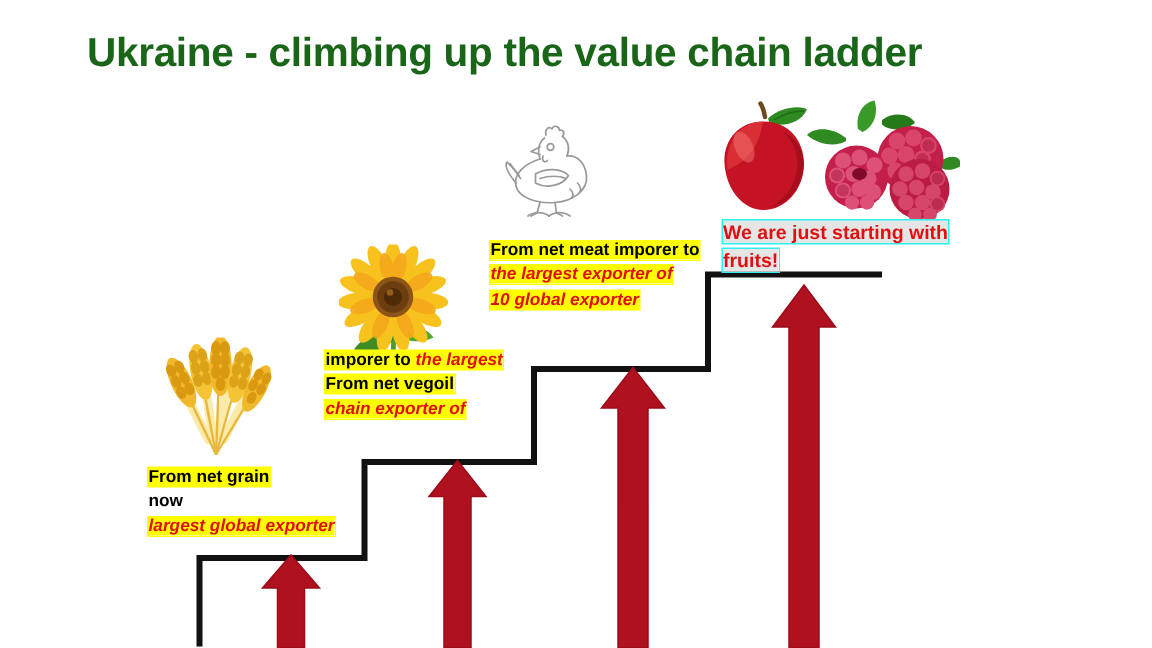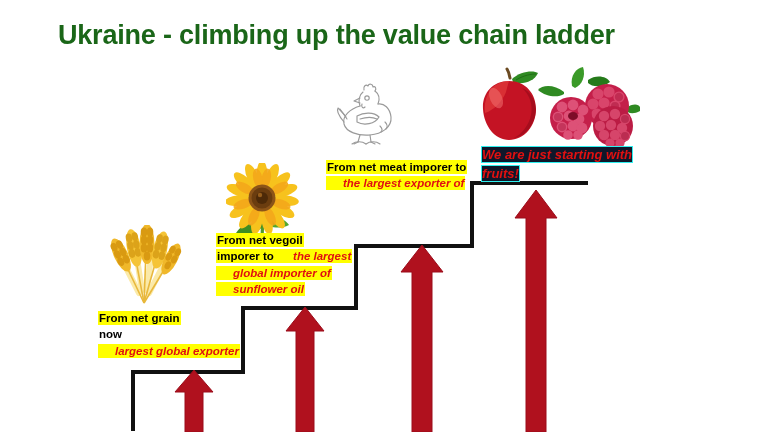--- a/index.html
+++ b/index.html
@@ -43,22 +43,22 @@
   .callout {
     position: absolute;
     font-family: "Liberation Sans", sans-serif;
     font-size: 11.5px;
     font-weight: bold;
     line-height: 1.42;
     color: #000000;
   }
   .callout .ln { display: block; white-space: nowrap; }
   .hl-y   { background: #ffff00; box-shadow: 0 0 0 1px #ffff00; text-align: right; }
-  .hl-c   { background: #0f172a; box-shadow: 0 0 0 1px #2ff0f0; font-style: italic; }
-  .em-red { color: #e01010; font-style: italic; padding-left: 16px; }
+  .hl-c   { background: #e5e5e5; box-shadow: 0 0 0 1px #2ff0f0; }
+  .em-red { color: #e01010; font-style: italic; }
   sup     { font-size: 0.66em; vertical-align: super; line-height: 0; }
 
   #callout-fruits {
     font-size: 13px;
     color: #e01010;
     line-height: 1.45;
   }
 
   
   .pic { position: absolute; }
@@ -387,29 +387,29 @@
     </g>
   </svg>
 
   <div class="callout" style="left:99px; top:310px; width:150px;">
       <span class="ln"><span class="hl-y">From net grain</span></span>
       <span class="ln"><span>now</span></span>
       <span class="ln"><span class="hl-y em-red">largest global exporter</span></span>
     </div>
 
   <div class="callout" style="left:217px; top:232px; width:140px;">
+      <span class="ln"><span class="hl-y">imporer to <span class="em-red">the largest</span></span></span>
       <span class="ln"><span class="hl-y">From net vegoil</span></span>
-      <span class="ln"><span class="hl-y">imporer to <span class="em-red">the largest</span></span></span>
-      <span class="ln"><span class="hl-y em-red">global importer of</span></span>
-      <span class="ln"><span class="hl-y em-red">sunflower oil</span></span>
+      <span class="ln"><span class="hl-y em-red">chain exporter of</span></span>
     </div>
 
   <div class="callout" style="left:327px; top:159px; width:160px;">
       <span class="ln"><span class="hl-y">From net meat imporer to</span></span>
       <span class="ln"><span class="hl-y em-red">the largest exporter of</span></span>
+      <span class="ln"><span class="hl-y em-red">10 global exporter</span></span>
     </div>
 
   <div class="callout" id="callout-fruits" style="left:482px; top:146px; width:180px;">
       <span class="ln"><span class="hl-c">We are just starting with</span></span>
       <span class="ln"><span class="hl-c">fruits!</span></span>
     </div>
 
 </div>
 
 </body></html>

